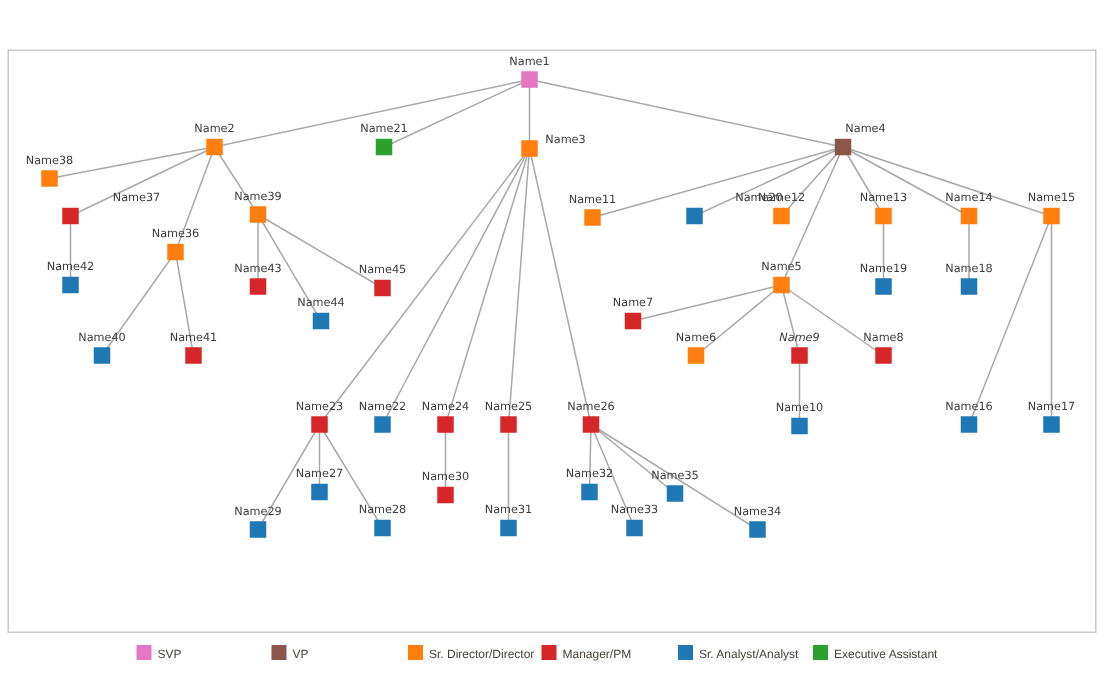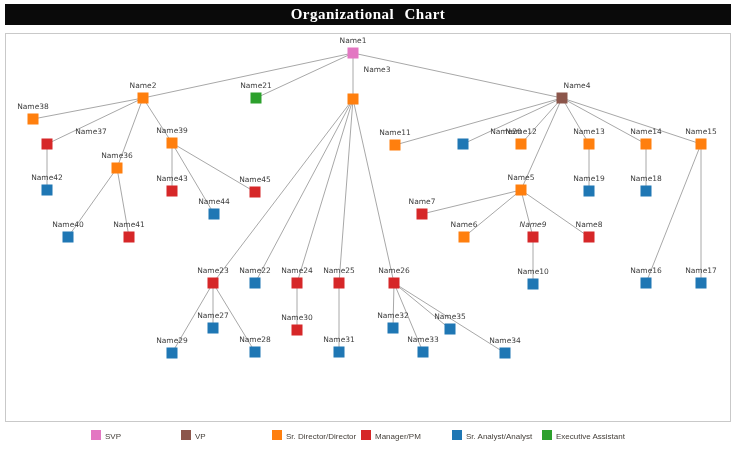--- a/index.html
+++ b/index.html
@@ -87,23 +87,20 @@
     white-space: nowrap;
     font-family: Liberation Sans, sans-serif;
     font-size: 8px;
     color: #46413b;
   }
 </style>
 </head>
 <body>
 
 <div class="canvas">
-  <div class="title-bar">
-    <span>Organizational Chart</span>
-  </div>
   <div class="chart-box"></div>
   <svg class="edges" xmlns="http://www.w3.org/2000/svg" viewBox="0 0 736 454">
       <line x1="353" y1="53" x2="143" y2="98" stroke="#a8a8a8" stroke-width="1"></line>
       <line x1="353" y1="53" x2="256" y2="98" stroke="#a8a8a8" stroke-width="1"></line>
       <line x1="353" y1="53" x2="353" y2="99" stroke="#a8a8a8" stroke-width="1"></line>
       <line x1="353" y1="53" x2="562" y2="98" stroke="#a8a8a8" stroke-width="1"></line>
       <line x1="143" y1="98" x2="33" y2="119" stroke="#a8a8a8" stroke-width="1"></line>
       <line x1="143" y1="98" x2="47" y2="144" stroke="#a8a8a8" stroke-width="1"></line>
       <line x1="143" y1="98" x2="117" y2="168" stroke="#a8a8a8" stroke-width="1"></line>
       <line x1="143" y1="98" x2="172" y2="143" stroke="#a8a8a8" stroke-width="1"></line>
@@ -148,21 +145,21 @@
       <div class="org-node">
         <div class="sq" style="left: 353px; top: 53px; background: rgb(227, 119, 194);"></div>
         <div class="lbl" style="left: 353px; top: 36px;">Name1</div>
       </div>
       <div class="org-node">
         <div class="sq" style="left: 143px; top: 98px; background: rgb(255, 127, 14);"></div>
         <div class="lbl" style="left: 143px; top: 81px;">Name2</div>
       </div>
       <div class="org-node">
         <div class="sq" style="left: 353px; top: 99px; background: rgb(255, 127, 14);"></div>
-        <div class="lbl" style="left: 353px; top: 65px; padding-left: 48px;">Name3</div>
+        <div class="lbl" style="left: 353px; top: 88px; padding-left: 48px;">Name3</div>
       </div>
       <div class="org-node">
         <div class="sq" style="left: 562px; top: 98px; background: rgb(140, 86, 75);"></div>
         <div class="lbl" style="left: 562px; top: 81px; margin-left: 15px;">Name4</div>
       </div>
       <div class="org-node">
         <div class="sq" style="left: 521px; top: 190px; background: rgb(255, 127, 14);"></div>
         <div class="lbl" style="left: 521px; top: 173px;">Name5</div>
       </div>
       <div class="org-node">

